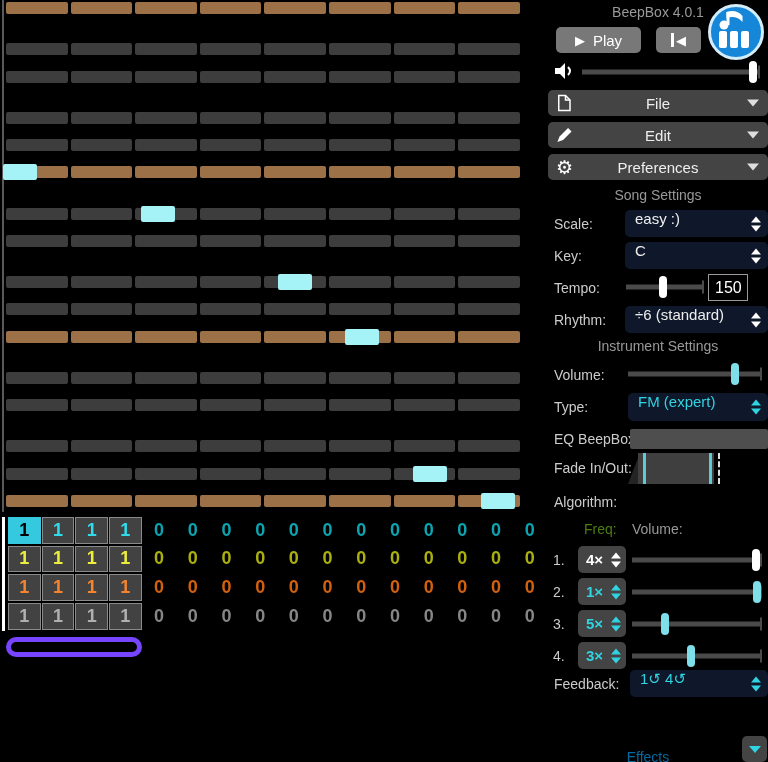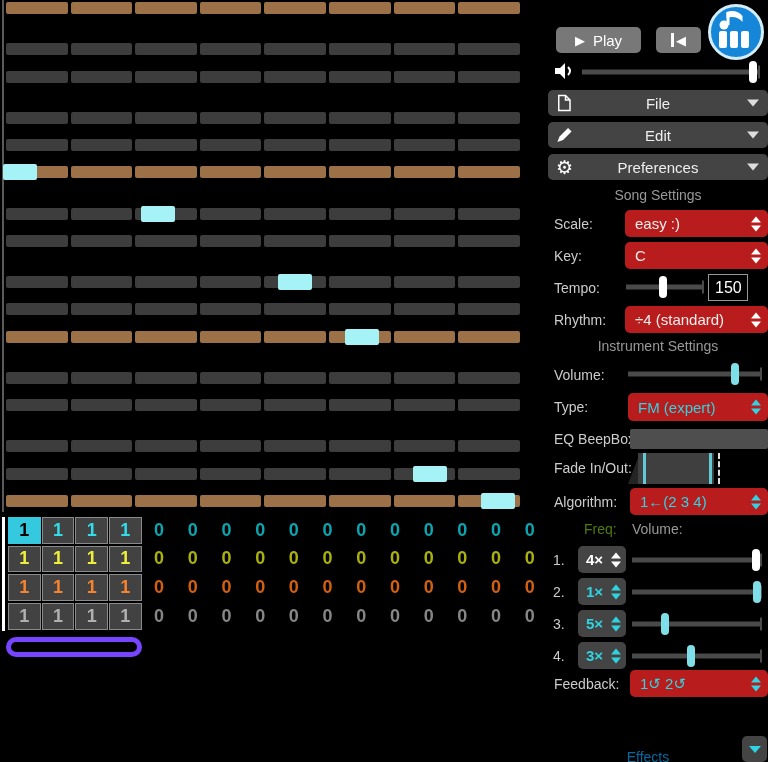--- a/index.html
+++ b/index.html
@@ -30,21 +30,21 @@
   .pheader{position:absolute;left:0;width:220px;text-align:center;font-size:14px;color:#999;}
 
   .btn{position:absolute;background:#444;border-radius:5px;display:flex;align-items:center;
        justify-content:center;color:#eee;font-size:15px;cursor:pointer;box-sizing:border-box;}
   .btn.light{background:#787878;color:#fff;}
   .menu-icon{position:absolute;left:8px;top:50%;transform:translateY(-50%);display:flex;align-items:center;}
   .menu-caret{position:absolute;right:9px;top:50%;transform:translateY(-50%);
               width:0;height:0;border-left:6px solid transparent;border-right:6px solid transparent;
               border-top:7px solid #ddd;}
 
-  .select{position:absolute;background:#b91c1c;border-radius:5px;display:flex;align-items:center;
+  .select{position:absolute;background:#0f172a;border-radius:5px;display:flex;align-items:flex-start;
           color:#eee;font-size:15px;padding-left:10px;box-sizing:border-box;cursor:pointer;}
   .select .val{font-weight:500;}
   .select.cyan{color:var(--cyan);}
   .spin{position:absolute;right:7px;top:50%;transform:translateY(-50%);display:flex;flex-direction:column;gap:3px;}
   .spin i{display:block;width:0;height:0;border-left:5px solid transparent;border-right:5px solid transparent;}
   .spin .up{border-bottom:6px solid #fff;}
   .spin .down{border-top:6px solid #fff;}
   .cyan .spin .up{border-bottom-color:var(--cyan);}
   .cyan .spin .down{border-top-color:var(--cyan);}
 
@@ -315,20 +315,21 @@
       <div class="track-cell" style="left: 345px; top: 88.1px; width: 32.5px; height: 26.5px; color: rgb(134, 134, 134);">0</div>
       <div class="track-cell" style="left: 378.7px; top: 88.1px; width: 32.5px; height: 26.5px; color: rgb(134, 134, 134);">0</div>
       <div class="track-cell" style="left: 412.4px; top: 88.1px; width: 32.5px; height: 26.5px; color: rgb(134, 134, 134);">0</div>
       <div class="track-cell" style="left: 446.1px; top: 88.1px; width: 32.5px; height: 26.5px; color: rgb(134, 134, 134);">0</div>
       <div class="track-cell" style="left: 479.8px; top: 88.1px; width: 32.5px; height: 26.5px; color: rgb(134, 134, 134);">0</div>
       <div class="track-cell" style="left: 513.5px; top: 88.1px; width: 32.5px; height: 26.5px; color: rgb(134, 134, 134);">0</div>
     </div>
 
   <div id="panel">
 
+    <div class="pheader" style="top:4px;">BeepBox 4.0.1</div>
 
     <div class="btn light" style="left:8px;top:27px;width:85px;height:26px;gap:8px;">
       <span style="font-size:13px;">▶</span>
       <span>Play</span>
     </div>
     <div class="btn light" style="left:108px;top:27px;width:45px;height:26px;">
       <span style="display:flex;align-items:center;">
         <span style="display:inline-block;width:3px;height:14px;background:#fff;margin-right:2px;"></span>
         <span style="font-size:13px;">◀</span>
       </span>
@@ -411,21 +412,21 @@
       <div class="slider white" style="left:78px;top:0;width:78px;">
         <div class="track"></div>
           <div class="handle" style="left: calc(48% - 4px);"></div>
       </div>
       <input id="tempo-box" style="left: 160px; top: 0px; width: 40px; height: 27px;" value="150">
     </div>
 
     <div class="prow" style="top:306px;height:27px;">
       <span class="plabel">Rhythm:</span>
       <div class="select" style="left:77px;top:0;width:143px;height:27px;">
-        <span class="val">÷4 (standard)</span>
+        <span class="val">÷6 (standard)</span>
         <span class="spin">
             <i class="up"></i>
             <i class="down"></i>
           </span>
       </div>
     </div>
 
     <div class="pheader" style="top:338px;">Instrument Settings</div>
 
     <div class="prow" style="top:361px;height:28px;">
@@ -458,27 +459,20 @@
         <div class="ramp"></div>
         <div class="sustain"></div>
         <div class="mark" style="left:13px;"></div>
         <div class="mark" style="left:79px;"></div>
         <div class="dash" style="left:88px;"></div>
       </div>
     </div>
 
     <div class="prow" style="top:488px;height:27px;">
       <span class="plabel">Algorithm:</span>
-      <div class="select cyan" style="left:82px;top:0;width:138px;height:27px;">
-        <span class="val">1←(2 3 4)</span>
-        <span class="spin">
-            <i class="up"></i>
-            <i class="down"></i>
-          </span>
-      </div>
     </div>
 
     <div class="prow" style="top:521px;height:20px;">
       <span style="position:absolute;left:36px;font-size:14px;color:#4d7c0f;">Freq:</span>
       <span style="position:absolute;left:84px;font-size:14px;color:#999;">Volume:</span>
     </div>
 
     <div id="operators">
         <div class="op-row" style="top: 545px;">
           <span class="op-index">1.</span>
@@ -534,21 +528,21 @@
           <div class="slider" style="left:84px;top:2px;width:130px;">
             <div class="track"></div>
             <div class="handle" style="left:calc(45% - 4px);background:var(--handle-cyan)"></div>
           </div>
         </div>
       </div>
 
     <div class="prow" style="top:670px;height:27px;">
       <span class="plabel">Feedback:</span>
       <div class="select cyan" style="left:82px;top:0;width:138px;height:27px;">
-        <span class="val">1↺ 2↺</span>
+        <span class="val">1↺ 4↺</span>
         <span class="spin">
             <i class="up"></i>
             <i class="down"></i>
           </span>
       </div>
     </div>
 
 
     <div class="prow" style="top:736px;height:26px;">
       <span style="position:absolute;left:0;width:200px;text-align:center;font-size:14px;color:#0369a1;top:50%;transform:translateY(-50%);margin-top:8px;">Effects</span>

